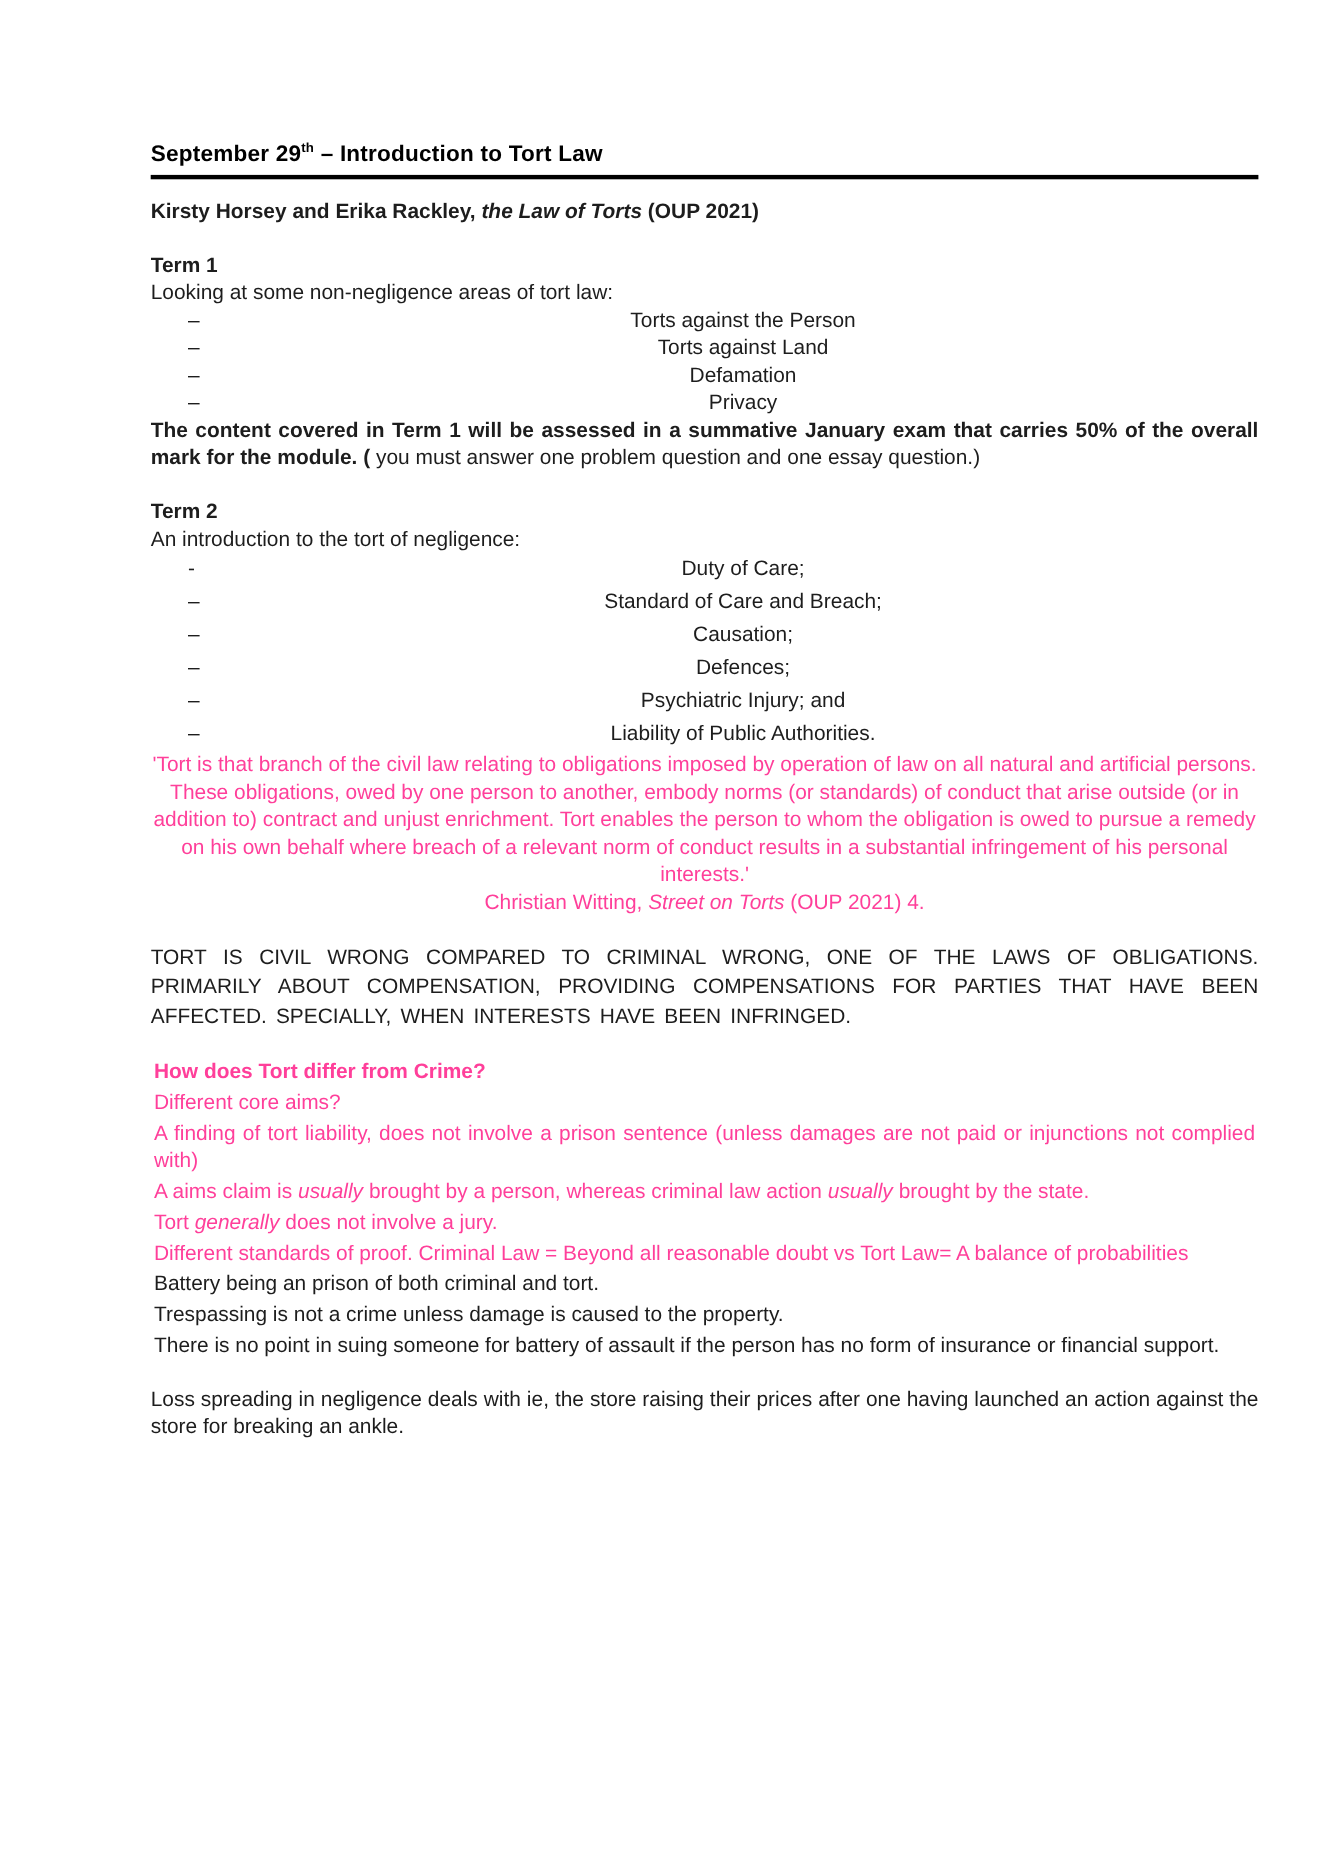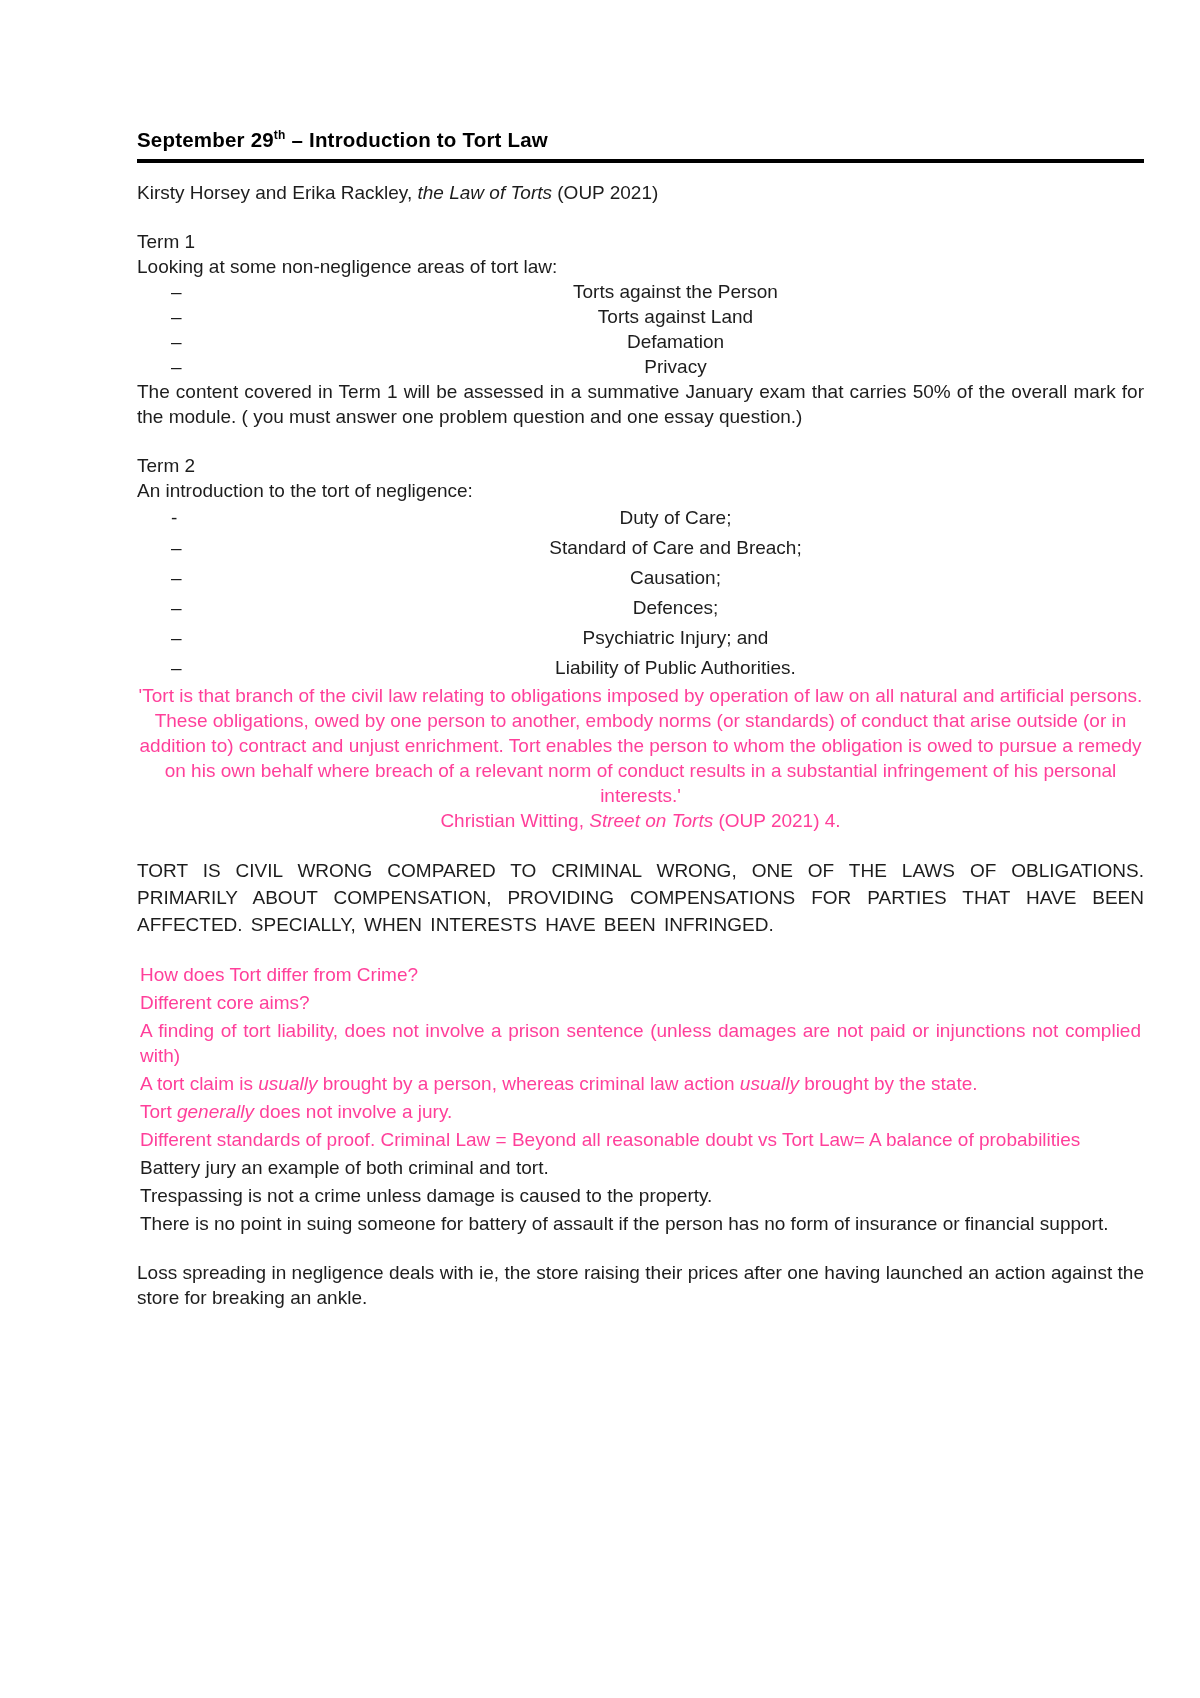--- a/index.html
+++ b/index.html
@@ -20,28 +20,28 @@
     overflow:hidden;
   }
   .doc-title{
     font-size:20.5px;font-weight:bold;color:#000;
     margin:0 0 17px 0;padding-bottom:7px;
     border-bottom:4px solid #000;
     letter-spacing:0.2px;
   }
   .doc-title sup{font-size:12px;vertical-align:super;line-height:0;}
   p{margin:0;font-size:19px;line-height:25px;}
-  .b{font-weight:normal;}
+  .b{font-weight:bold;}
   .i{font-style:italic;}
   .just{text-align:justify;}
   .center{text-align:center;}
   .pink{color:var(--pink);}
   .mb{margin-bottom:24px;}
   .mb-sm{margin-bottom:14px;}
-  .ref{font-weight:normal;}
+  .ref{font-weight:bold;}
   ul.dash{list-style:none;margin:0;padding:0;}
   ul.dash li{display:flex;font-size:19px;line-height:25px;}
   ul.dash li .dash-m{flex:0 0 36px;margin-left:34px;}
   ul.dash li .li-t{flex:1;text-align:center;}
   ul.t2 li{line-height:30px;}
   .quote p{line-height:25px;}
   .caps{line-height:27px;word-spacing:3px;}
   .tight p{margin:3px;}
 </style>
 </head>
@@ -113,26 +113,26 @@
     <p>'Tort is that branch of the civil law relating to obligations imposed by operation of law on all natural and artificial persons. These obligations, owed by one person to another, embody norms (or standards) of conduct that arise outside (or in addition to) contract and unjust enrichment. Tort enables the person to whom the obligation is owed to pursue a remedy on his own behalf where breach of a relevant norm of conduct results in a substantial infringement of his personal interests.'</p>
     <p><span>Christian Witting, </span><span class="i">Street on Torts</span><span> (OUP 2021) 4.</span></p>
   </div>
 
   <p class="just caps mb">TORT IS CIVIL WRONG COMPARED TO CRIMINAL WRONG, ONE OF THE LAWS OF OBLIGATIONS. PRIMARILY ABOUT COMPENSATION, PROVIDING COMPENSATIONS FOR PARTIES THAT HAVE BEEN AFFECTED. SPECIALLY, WHEN INTERESTS HAVE BEEN INFRINGED.</p>
 
   <section class="tight">
     <p class="pink b">How does Tort differ from Crime?</p>
     <p class="pink">Different core aims?</p>
     <p class="pink just">A finding of tort liability, does not involve a prison sentence (unless damages are not paid or injunctions not complied with)</p>
-    <p class="pink just"><span>A tort claim is </span><span class="i">usually</span><span> brought by a person, whereas criminal law action </span><span class="i">usually</span><span> brought by the state.</span></p>
+    <p class="pink just"><span>A aims claim is </span><span class="i">usually</span><span> brought by a person, whereas criminal law action </span><span class="i">usually</span><span> brought by the state.</span></p>
     <p class="pink"><span>Tort </span><span class="i">generally</span><span> does not involve a jury.</span></p>
     <p class="pink just mb">Different standards of proof. Criminal Law = Beyond all reasonable doubt vs Tort Law= A balance of probabilities</p>
   </section>
 
   <section class="tight mb">
-    <p>Battery jury an example of both criminal and tort.</p>
+    <p>Battery being an prison of both criminal and tort.</p>
     <p>Trespassing is not a crime unless damage is caused to the property.</p>
     <p class="just">There is no point in suing someone for battery of assault if the person has no form of insurance or financial support.</p>
   </section>
 
   <p class="just">Loss spreading in negligence deals with ie, the store raising their prices after one having launched an action against the store for breaking an ankle.</p>
 
 </div>
 
 </body></html>

